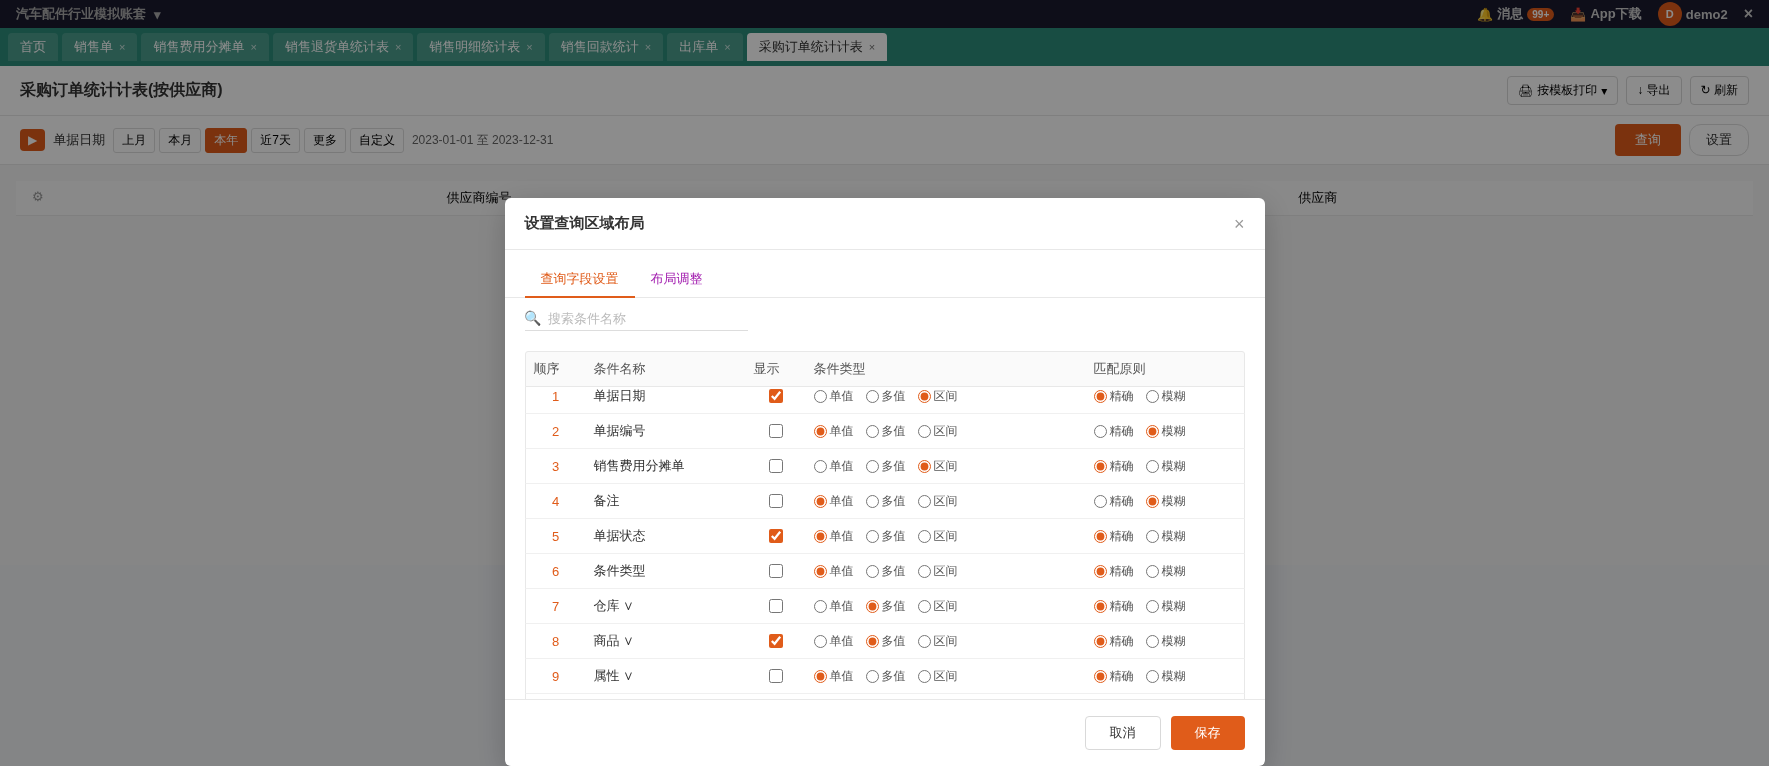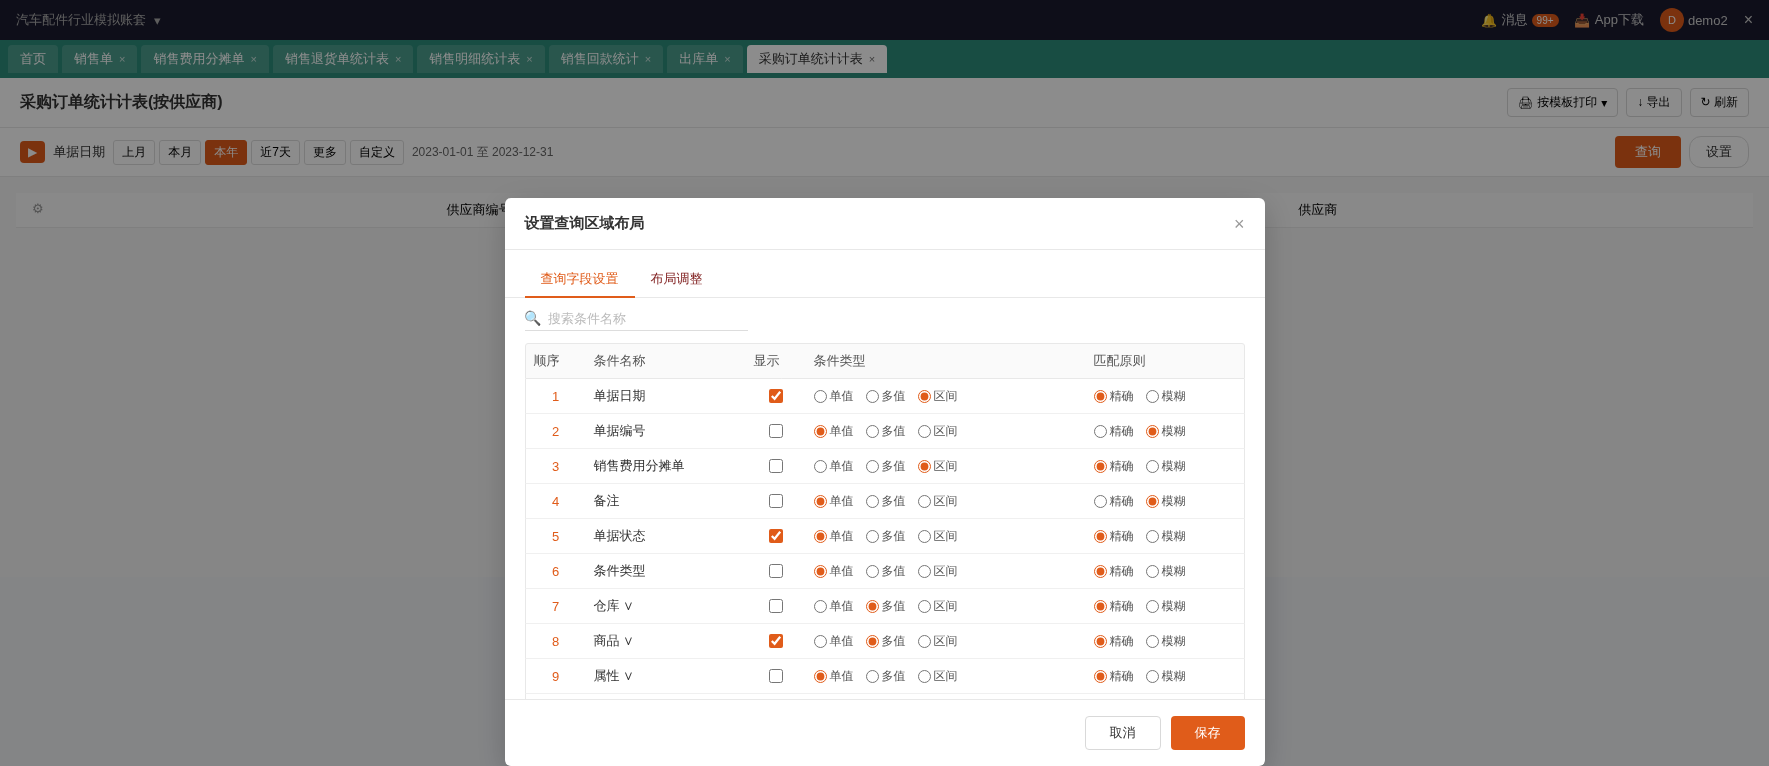--- a/index.html
+++ b/index.html
@@ -1,26 +1,27 @@
 <!DOCTYPE html>
 <html><head>
   <meta charset="utf-8">
   <style>
     * { box-sizing: border-box; margin: 0; padding: 0; }
     body { font-family: 'Microsoft YaHei', Arial, sans-serif; font-size: 13px; background: #f0f2f5; }
 
     
     .top-bar {
       background: #1a1a2e;
-      height: 40px;
+      height: 28px;
       display: flex;
       align-items: center;
       justify-content: space-between;
       padding: 0 16px;
       color: #ccc;
+      font-weight: bold;
     }
     .top-bar-left { font-size: 13px; color: #aaa; display: flex; align-items: center; gap: 8px; }
     .top-bar-right { display: flex; align-items: center; gap: 16px; font-size: 13px; color: #ccc; }
     .badge { background: #e05c1a; color: white; border-radius: 10px; padding: 1px 5px; font-size: 10px; }
 
     
     .tab-bar {
       background: #2d8c7a;
       height: 38px;
       display: flex;
@@ -116,21 +117,21 @@
     .dialog-tabs {
       display: flex;
       padding: 12px 20px 0;
       border-bottom: 1px solid #e8e8e8;
       gap: 0;
     }
     .dialog-tab {
       padding: 8px 16px;
       cursor: pointer;
       font-size: 13px;
-      color: #7f1d1d;
+      color: #a21caf;
       border-bottom: 2px solid transparent;
       margin-bottom: -1px;
     }
     .dialog-tab.active {
       color: #e05c1a;
       border-bottom-color: #e05c1a;
       font-weight: 500;
     }
 
     
@@ -167,21 +168,21 @@
       display: grid;
       grid-template-columns: 60px 160px 60px 280px 220px;
       background: #fafafa;
       border: 1px solid #e8e8e8;
       border-radius: 3px 3px 0 0;
       padding: 8px 0;
       font-weight: 500;
       color: #555;
       font-size: 13px;
       position: sticky;
-      top: 0;
+      top: 8px;
       z-index: 1;
     }
     .settings-table-header > div { padding: 0 8px; }
 
     .settings-row {
       display: grid;
       grid-template-columns: 60px 160px 60px 280px 220px;
       border-left: 1px solid #e8e8e8;
       border-right: 1px solid #e8e8e8;
       border-bottom: 1px solid #f0f0f0;

